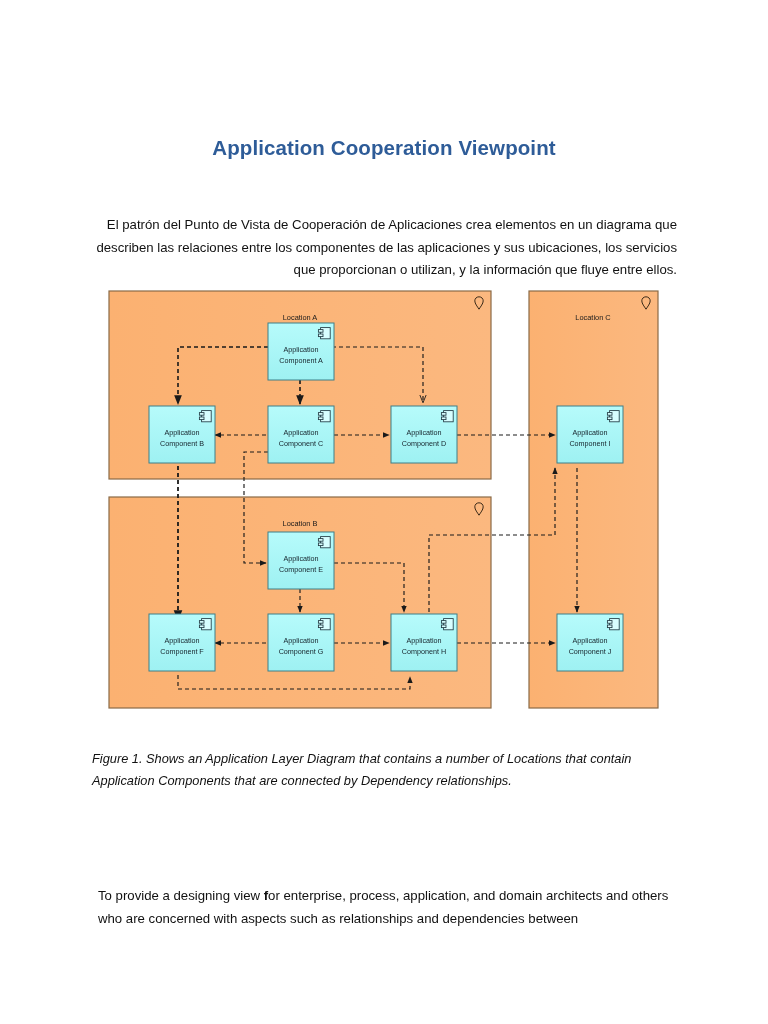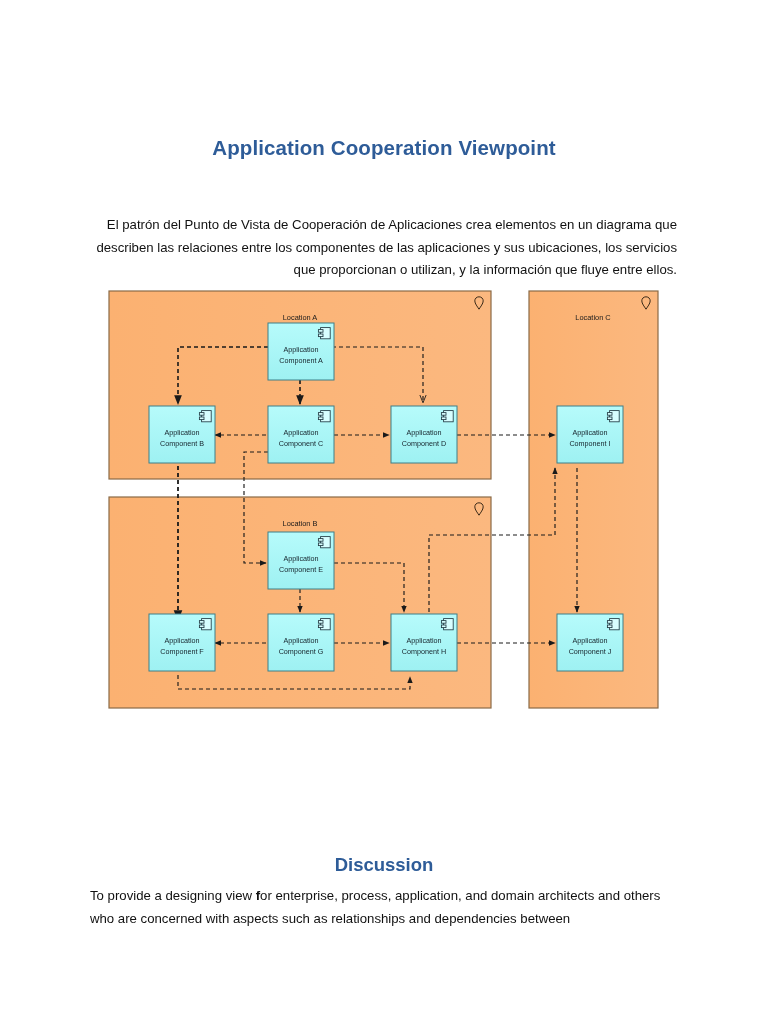--- a/index.html
+++ b/index.html
@@ -66,21 +66,21 @@
     left: 0;
     width: 768px;
     text-align: center;
     font-size: 18.5px;
     font-weight: bold;
     color: #2e5c98;
   }
   .discussion {
     position: absolute;
     top: 872px;
-    left: 90px;
+    left: 98px;
     width: 580px;
     font-size: 13.2px;
     line-height: 22.5px;
     color: #111111;
   }
   .discussion b {
     font-weight: bold;
   }
   svg { display: block; }
   .loc-label {
@@ -277,18 +277,18 @@
         <g transform="translate(499,328)">
           <use href="#compIcon"></use>
         </g>
         <text class="comp-label" x="482" y="353">Application</text>
         <text class="comp-label" x="482" y="364">Component J</text>
       </g>
 
     </svg>
   </div>
 
-
-  <h2 class="section-title">Discussion</h2>
+  <p class="figure-caption">Figure 1. Shows an Application Layer Diagram that contains a number of Locations that contain Application Components that are connected by Dependency relationships.</p>
+
 
   <p class="discussion"><span>To provide a designing view </span><b>f</b><span>or enterprise, process, application, and domain architects and others who are concerned with aspects such as relationships and dependencies between</span></p>
 
 </div>
 
 </body></html>

